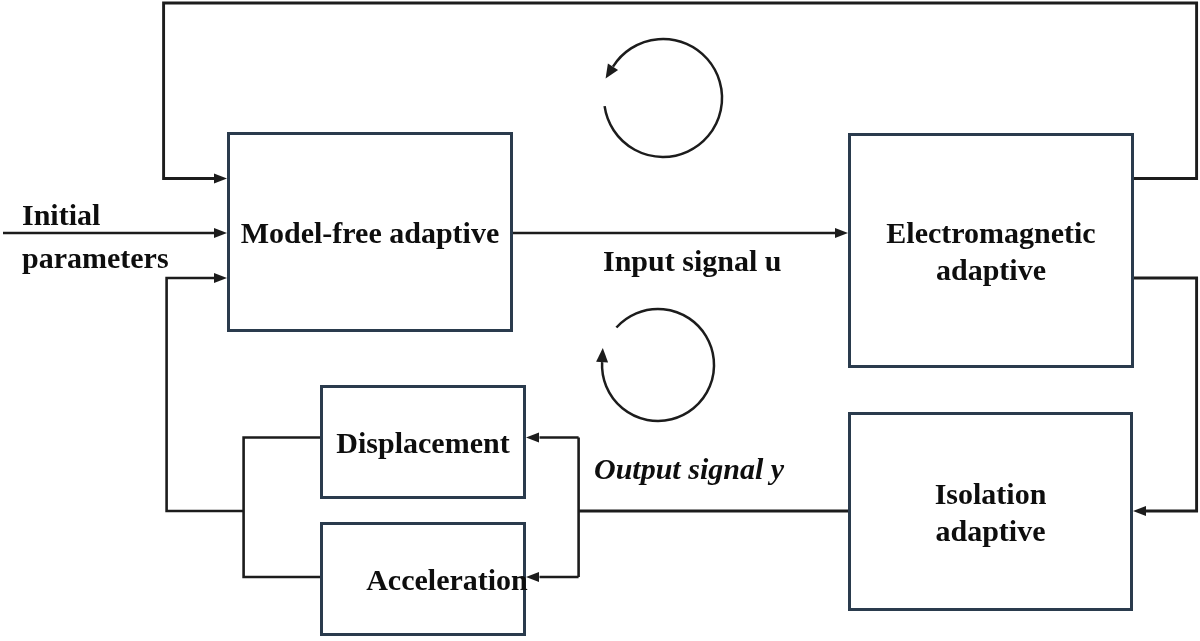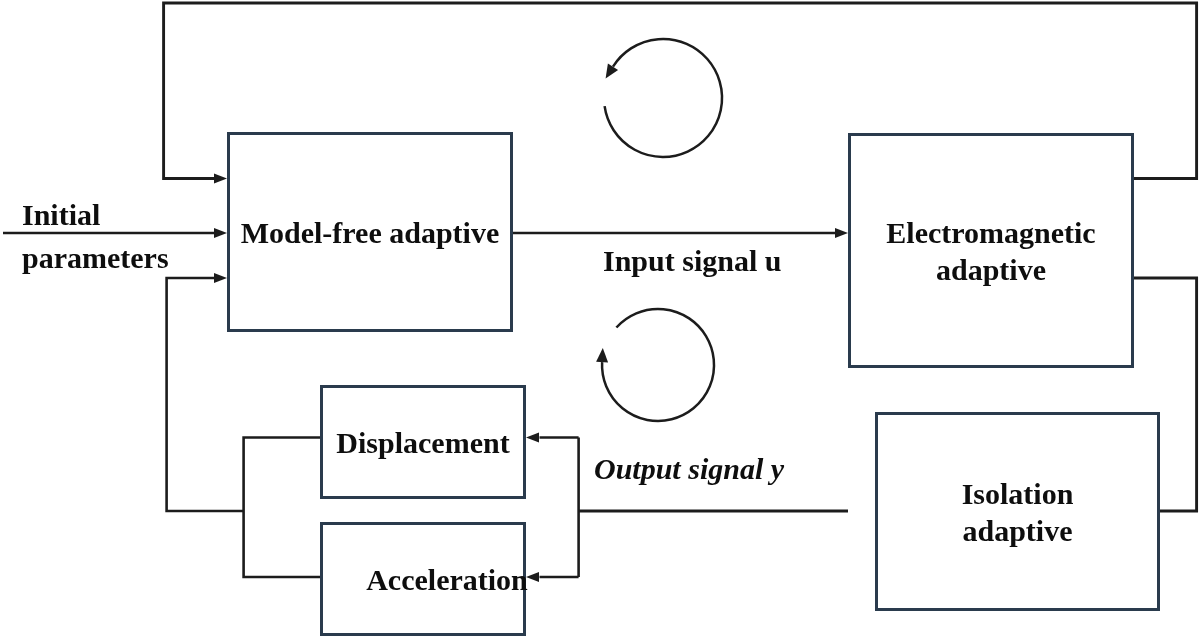--- a/index.html
+++ b/index.html
@@ -28,21 +28,21 @@
     text-align:center;font-weight:bold;font-size:30px;line-height:37px;
     color:var(--text,#0e0e0e);
   }
   .box span{display:block;white-space:nowrap;}
   .flow-label{
     position:absolute;font-weight:bold;font-size:30px;line-height:1.1;
     color:var(--text,#0e0e0e);white-space:nowrap;
   }
   #box-controller{left:227px;top:132px;width:286px;height:200px;}
   #box-actuator{left:848px;top:133px;width:286px;height:235px;}
-  #box-platform{left:848px;top:412px;width:285px;height:199px;margin-left:27px;}
+  #box-platform{left:848px;top:412px;width:285px;height:199px;}
   #box-displacement{left:320px;top:385px;width:206px;height:114px;}
   #box-acceleration{left:320px;top:522px;width:206px;height:114px;padding-left:48px;}
   #lbl-initial-1{left:22px;top:198px;}
   #lbl-initial-2{left:22px;top:241px;}
   #lbl-input{left:603px;top:200px;margin-top:44px;}
   #lbl-output{left:594px;top:452px;font-style:italic;}
 </style>
 </head>
 <body>
 

